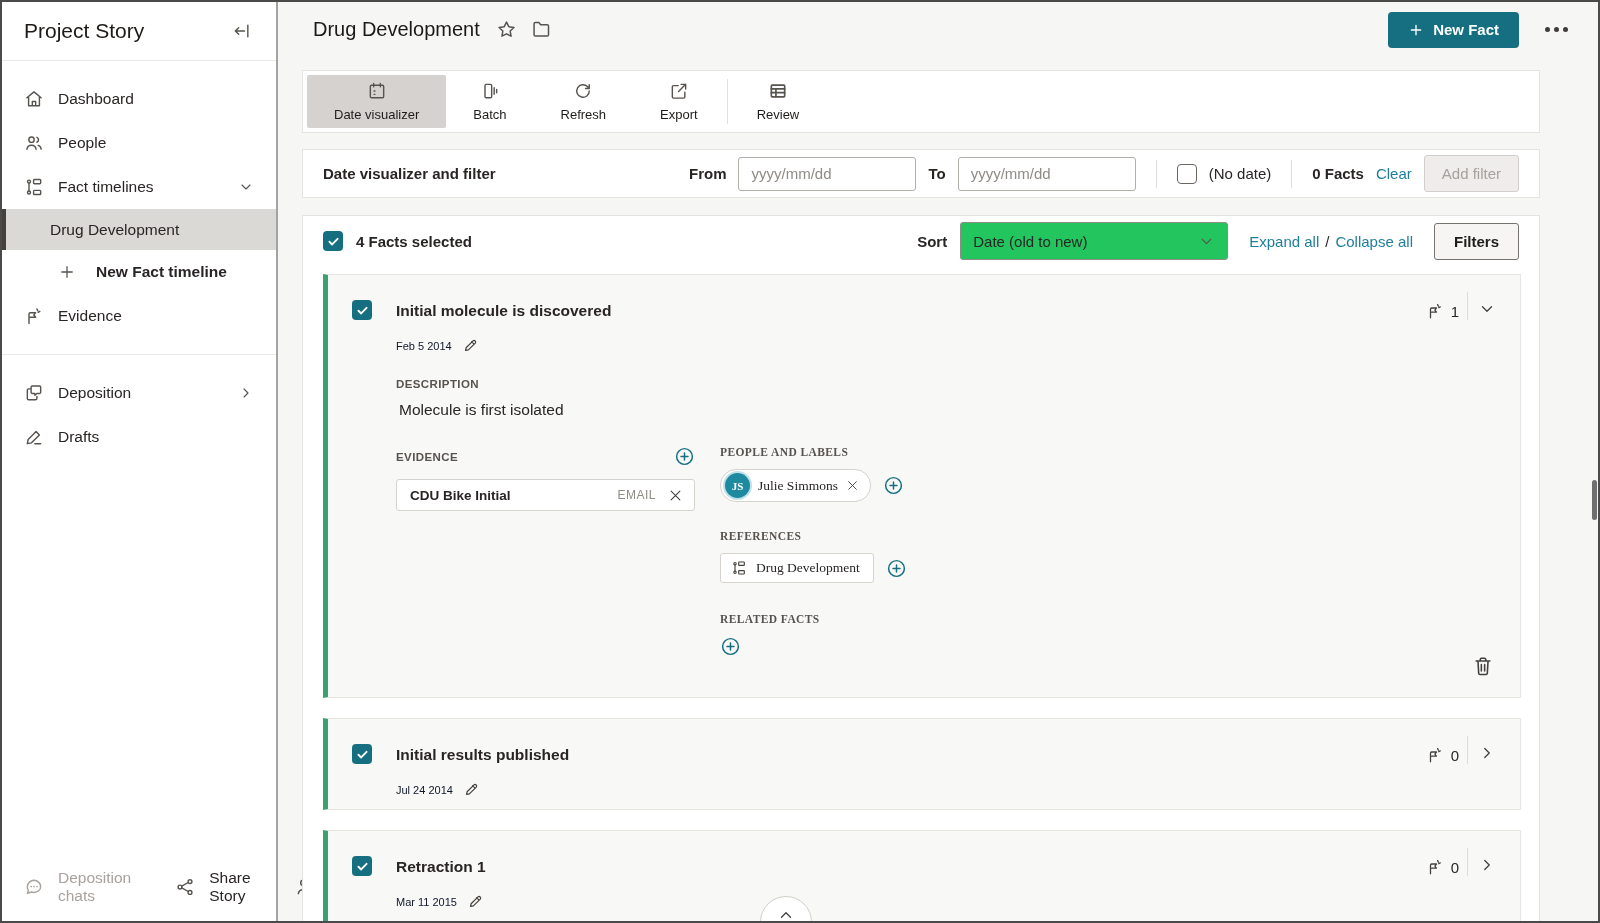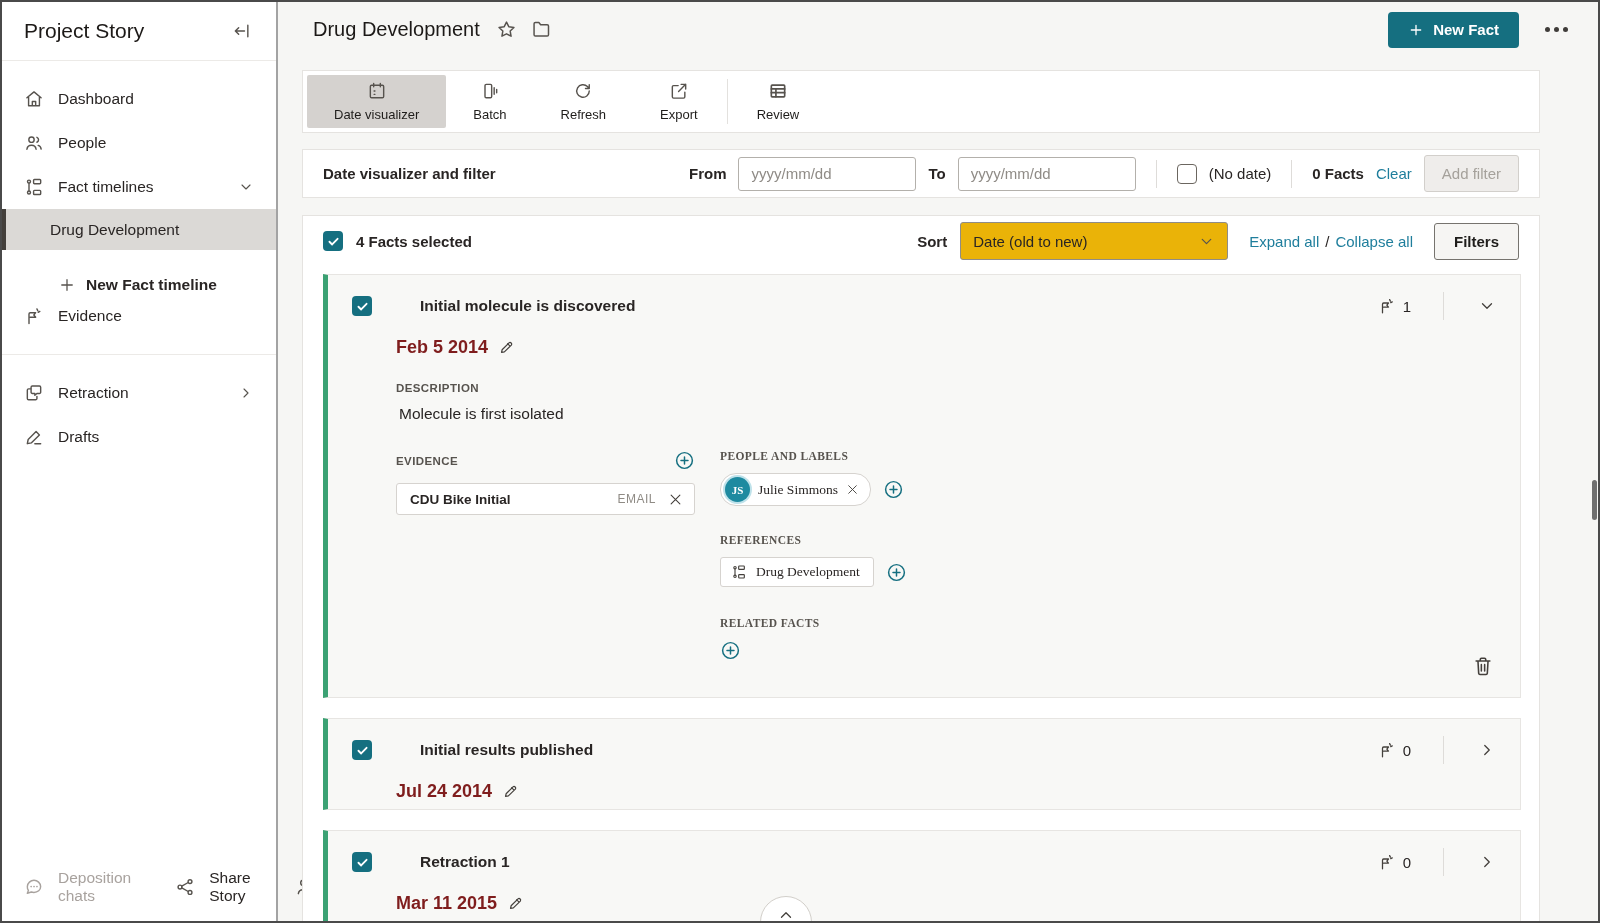--- a/index.html
+++ b/index.html
@@ -17,21 +17,21 @@
   .spacer { flex: 1; }
 
   
   .sidebar { width: 276px; background: #fff; border-right: 2px solid #a3a3a3; display: flex; flex-direction: column; flex-shrink: 0; }
   .sb-header { height: 59px; display: flex; align-items: center; justify-content: space-between; padding: 0 24px 0 22px; border-bottom: 1px solid #eceae7; }
   .sb-title { font-size: 21px; color: #1c1917; }
   .sb-nav { padding-top: 16px; display: flex; flex-direction: column; }
   .sb-item { height: 44px; display: flex; align-items: center; gap: 14px; padding: 0 22px; font-size: 15.5px; color: #292524; cursor: pointer; }
   .sb-item .lbl { flex: 1; }
   .sb-item.selected { background: #dbd9d6; border-left: 4px solid #44403c; padding-left: 44px; height: 41px; font-weight: 500; }
-  .sb-item.sub { padding-left: 56px; font-weight: 700; gap: 10px; align-items: flex-end; }
+  .sb-item.sub { padding-left: 56px; font-weight: 700; gap: 20px; }
   .sb-item.muted { color: #a8a29e; }
   .sb-item.muted .ic { stroke: #a8a29e; }
   .sb-div { height: 1px; background: #eceae7; margin: 16px 0; }
   .sb-footer { display: flex; flex-direction: row; padding-bottom: 12px; }
 
   
   .main { flex: 1; display: flex; flex-direction: column; position: relative; min-width: 0; }
   .main-header { height: 55px; display: flex; align-items: center; padding: 0 28px 0 35px; flex-shrink: 0; }
   .page-title { font-size: 20px; color: #1c1917; margin-right: 16px; }
   .hd-ic { margin-right: 14px; cursor: pointer; }
@@ -60,33 +60,33 @@
   .cb.empty { border: 1.5px solid #6b6660; background: #fff; }
   .cb.checked { background: #156f80; display: flex; align-items: center; justify-content: center; }
   .link { color: #1f7e9c; font-size: 15px; cursor: pointer; }
   .btn-disabled { background: #efedeb; border: 1px solid #d2cfcb; color: #a5a19b; font-size: 15px; padding: 0 17px; height: 37px; border-radius: 3px; font-family: inherit; cursor: default; }
 
   
   .facts-panel { margin-top: 17px; flex: 1; display: flex; flex-direction: column; overflow: hidden; position: relative; border-bottom: none; }
   .sortbar { height: 50px; display: flex; align-items: center; padding: 0 20px; gap: 13px; flex-shrink: 0; }
   .sel-count { font-size: 15px; font-weight: 700; }
   .sort-label { font-size: 15px; font-weight: 700; }
-  .select { width: 268px; height: 38px; border: 1px solid #8f8c87; border-radius: 3px; background: #eab308; display: flex; align-items: center; padding: 0 12px; font-size: 15px; cursor: pointer; }
+  .select { width: 268px; height: 38px; border: 1px solid #8f8c87; border-radius: 3px; background: #22c55e; display: flex; align-items: center; padding: 0 12px; font-size: 15px; cursor: pointer; }
   .select .val { flex: 1; }
   .links { display: flex; gap: 6px; font-size: 15px; margin: 0 8px; }
   .btn-filters { background: #f6f5f3; border: 1px solid #76736e; border-radius: 3px; font-weight: 700; font-size: 15px; color: #1f1d1b; padding: 0 19px; height: 37px; font-family: inherit; cursor: pointer; }
 
   .fact-list { flex: 1; padding: 8px 18px 0 20px; overflow: hidden; }
   .card { position: relative; background: #f8f8f6; border: 1px solid #e7e5e2; border-left: 5px solid #3ba173; margin-bottom: 20px; }
-  .card-header { display: flex; align-items: center; padding: 17px 22px 0 24px; gap: 24px; }
+  .card-header { display: flex; align-items: flex-end; padding: 17px 22px 0 24px; }
   .card-title { font-size: 15.5px; font-weight: 700; margin-left: 24px; }
   .ev-count { display: flex; align-items: center; gap: 7px; font-size: 15px; }
   .chev-btn { cursor: pointer; padding: 2px; }
   .date-row { display: flex; align-items: center; gap: 10px; padding-left: 68px; margin-top: 17px; }
-  .date-txt { font-size: 18px; font-weight: 700; color: #7f1d1d; }
+  .date-txt { font-size: 11px; font-weight: 400; color: #0f172a; }
   .sec-label { font-size: 11.5px; font-weight: 700; color: #57534e; letter-spacing: .4px; }
   .desc-block { padding-left: 68px; }
   .desc-text { font-size: 15.5px; margin-top: 11px; padding-left: 3px; }
   .cols { display: flex; padding-left: 68px; margin-top: 27px; align-items: flex-start; }
   .col-left { width: 299px; }
   .col-right { margin-left: 25px; font-family: Liberation Serif, serif; }
   .label-row { display: flex; align-items: center; }
   .evi-box { margin-top: 12px; height: 32px; background: #fff; border: 1px solid #d6d3cf; border-radius: 3px; display: flex; align-items: center; padding: 0 11px 0 13px; }
   .evi-name { font-size: 13.5px; font-weight: 700; flex: 1; }
   .evi-type { font-size: 12px; color: #8f8b85; letter-spacing: .5px; }
@@ -175,21 +175,21 @@
       <span class="lbl">Evidence</span>
     </div>
     <div class="sb-div"></div>
     <div class="sb-item">
       <span>
           <svg class="ic" width="20" height="20" viewBox="0 0 24 24">
             <path d="M8 7H5.5A1.5 1.5 0 0 0 4 8.5v10A1.5 1.5 0 0 0 5.5 20H14a1.5 1.5 0 0 0 1.5-1.5V16"></path>
             <path d="M10 3.5h8.5A1.5 1.5 0 0 1 20 5v6a1.5 1.5 0 0 1-1.5 1.5h-3l-2.5 2.3v-2.3H10A1.5 1.5 0 0 1 8.5 11V5A1.5 1.5 0 0 1 10 3.5Z"></path>
           </svg>
         </span>
-      <span class="lbl">Retraction</span>
+      <span class="lbl">Deposition</span>
       <span>
           <svg class="ic" width="16" height="16" viewBox="0 0 24 24">
             <path d="m9 6 6 6-6 6"></path>
           </svg>
         </span>
     </div>
     <div class="sb-item">
       <span>
           <svg class="ic" width="20" height="20" viewBox="0 0 24 24">
             <path d="m14.5 5.5 4 4L9 19l-5 1 1-5 9.5-9.5ZM13 20h7"></path>

